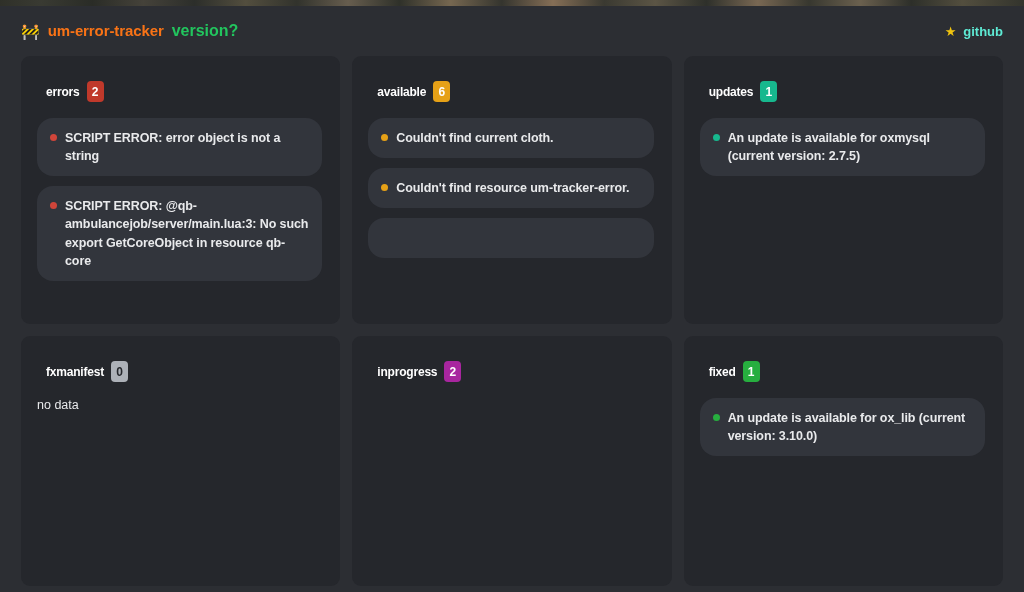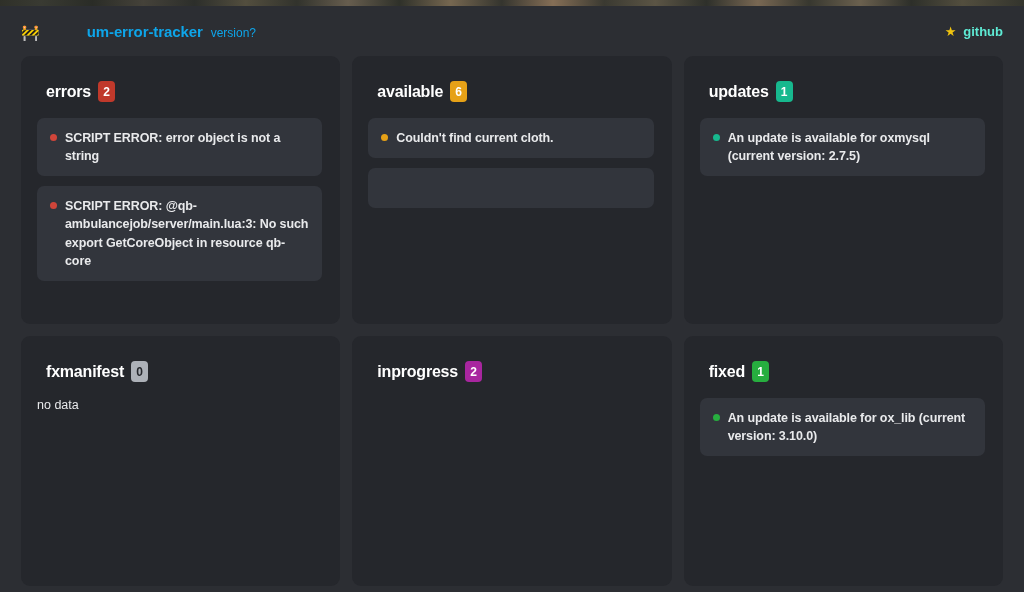--- a/index.html
+++ b/index.html
@@ -64,29 +64,28 @@
   .brand-emoji {
     font-size: 15px;
     line-height: 1;
     position: relative;
     top: 1px;
   }
 
   .brand-name {
     font-size: 15px;
     font-weight: bold;
-    color: #0ea5e9;
+    color: #f97316;
     letter-spacing: -0.1px;
-    margin-left: 39px;
   }
 
   .brand-version {
-    font-size: 12px;
-    font-weight: normal;
-    color: #0ea5e9;
+    font-size: 16px;
+    font-weight: bold;
+    color: #22c55e;
   }
 
   .github-link {
     display: flex;
     align-items: center;
     gap: 7px;
     cursor: pointer;
   }
 
   .star-icon {
@@ -121,21 +120,21 @@
   }
 
   .panel-head {
     display: flex;
     align-items: center;
     gap: 7px;
     margin: 7px 0 16px 9px;
   }
 
   .panel-title {
-    font-size: 16px;
+    font-size: 12px;
     font-weight: bold;
     color: #ffffff;
     letter-spacing: -0.2px;
   }
 
   .badge {
     display: inline-flex;
     align-items: center;
     justify-content: center;
     min-width: 17px;
@@ -159,21 +158,21 @@
     flex: 1 1 auto;
     overflow: hidden;
     display: flex;
     flex-direction: column;
     gap: 10px;
     padding-right: 2px;
   }
 
   .entry {
     background: #32353c;
-    border-radius: 7px;
+    border-radius: 16px;
     padding: 11px 13px;
     display: flex;
     align-items: flex-start;
     gap: 8px;
     flex: 0 0 auto;
     cursor: pointer;
   }
 
   .dot {
     width: 7px;
@@ -242,20 +241,24 @@
       <div class="panel">
         <div class="panel-head">
           <span class="panel-title">available</span>
           <span class="badge amber">6</span>
         </div>
         <div class="panel-body">
           <div class="entry">
             <span class="dot amber"></span>
             <span class="entry-text">Couldn't find current cloth.</span>
           </div>
+          <div class="entry">
+            <span class="dot amber"></span>
+            <span class="entry-text">Couldn't find resource um-tracker-error.</span>
+          </div>
           <div class="entry" style="min-height: 40px;">
             <span class="dot amber" style="visibility: hidden;"></span>
             <span class="entry-text"></span>
           </div>
         </div>
       </div>
       <div class="panel">
         <div class="panel-head">
           <span class="panel-title">updates</span>
           <span class="badge teal">1</span>

